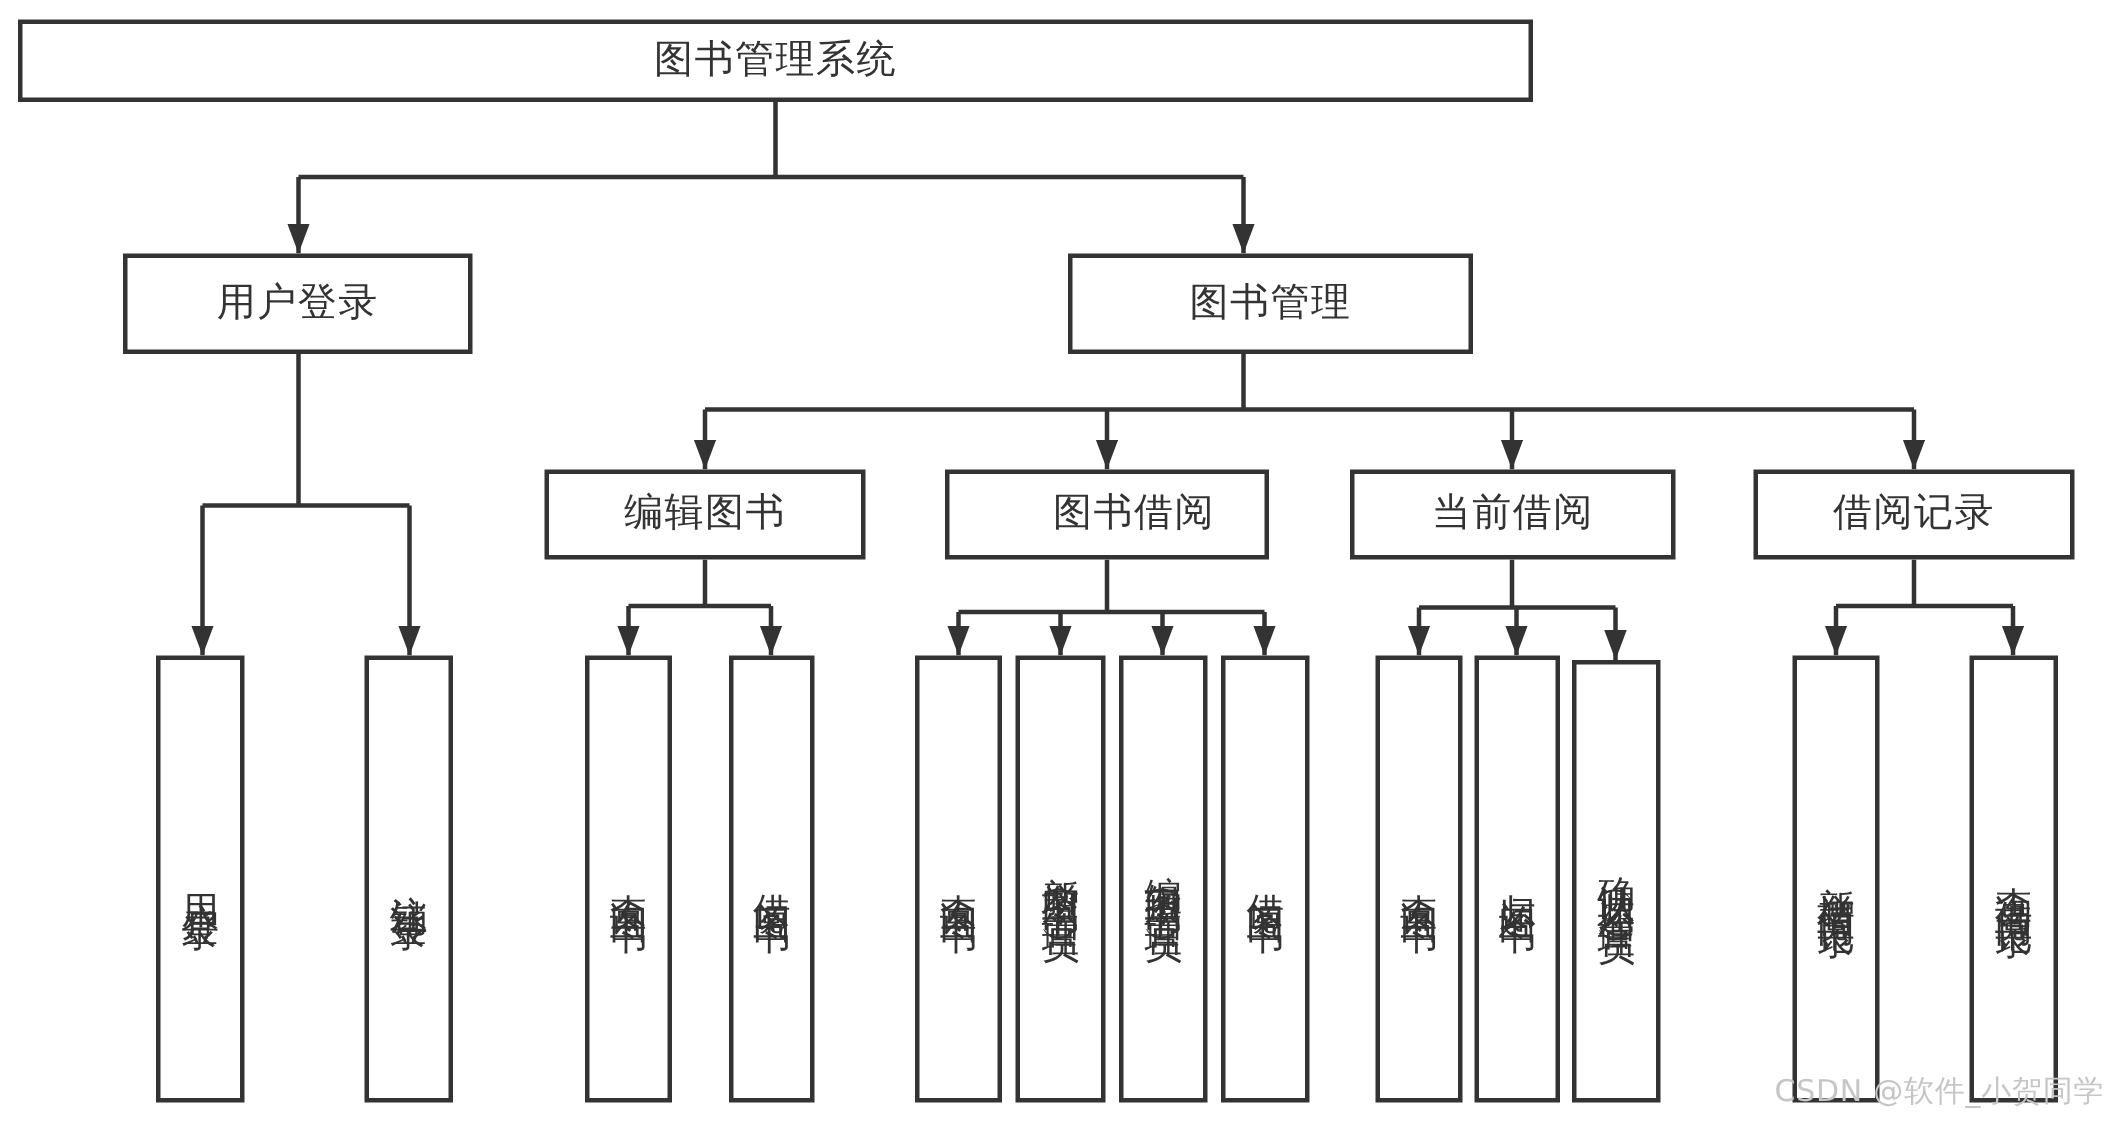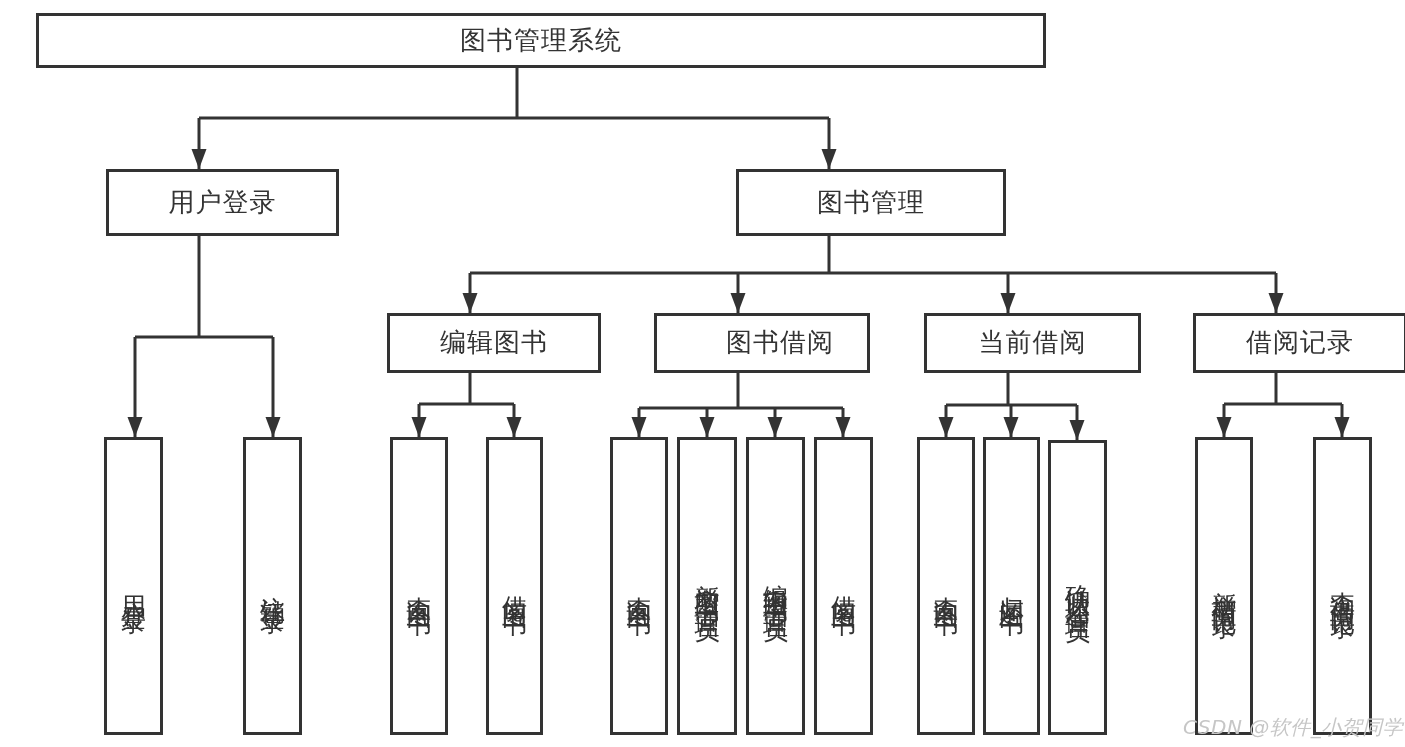--- a/index.html
+++ b/index.html
@@ -26,21 +26,21 @@
     border: 3px solid var(--line);
     background: var(--box_bg);
     color: var(--text);
     display: flex;
     align-items: center;
     justify-content: center;
     text-align: center;
     z-index: 1;
     line-height: 1.2;
   }
-  .h-node { font-size: 26px; letter-spacing: 1px; margin-left: 24px; }
+  .h-node { font-size: 26px; letter-spacing: 1px; }
   .root-node { font-size: 26px; }
   .v-node {
     writing-mode: vertical-rl;
     text-orientation: mixed;
     font-size: 25px;
     letter-spacing: 5px;
     line-height: 1;
   }
   .watermark {
     position: absolute;
@@ -132,15 +132,15 @@
   <div class="node v-node" style="left:746px; top:437px; width:59px; height:298px;">编辑图书（管理员）</div>
   <div class="node v-node" style="left:814px; top:437px; width:59px; height:298px;">借阅图书</div>
 
   <div class="node v-node" style="left:917px; top:437px; width:58px; height:298px;">查询图书</div>
   <div class="node v-node" style="left:983px; top:437px; width:57px; height:298px;">归还图书</div>
   <div class="node v-node" style="left:1048px; top:440px; width:59px; height:295px;">确认归还（管理员）</div>
 
   <div class="node v-node" style="left:1195px; top:437px; width:58px; height:298px;">新增借阅记录</div>
   <div class="node v-node" style="left:1313px; top:437px; width:59px; height:298px;">查询借阅记录</div>
 
-  <div class="watermark" style="left:1183px; top:714px;font-style:italic;">CSDN @软件_小贺同学</div>
+  <div class="watermark" style="left:1183px; top:714px;">CSDN @软件_小贺同学</div>
 
 </div>
 
 </body></html>

